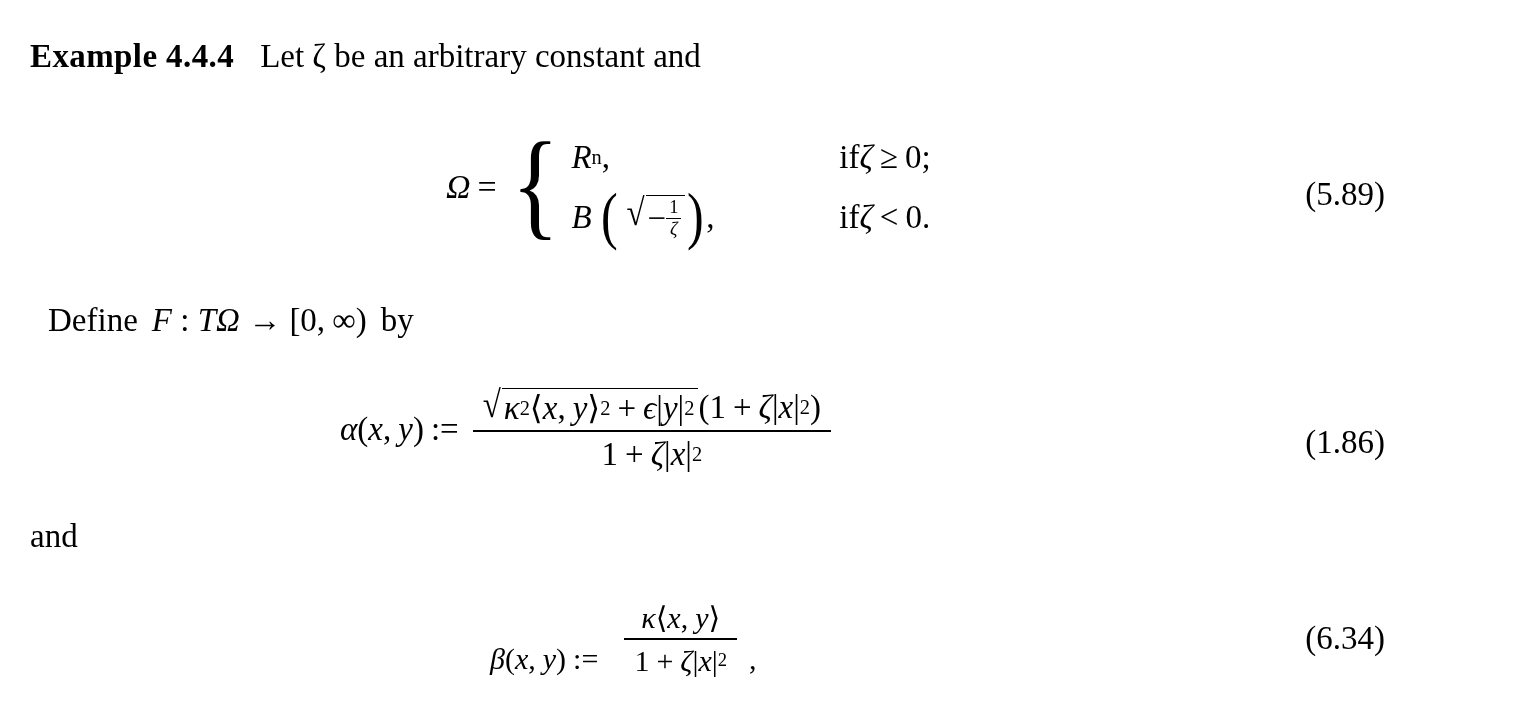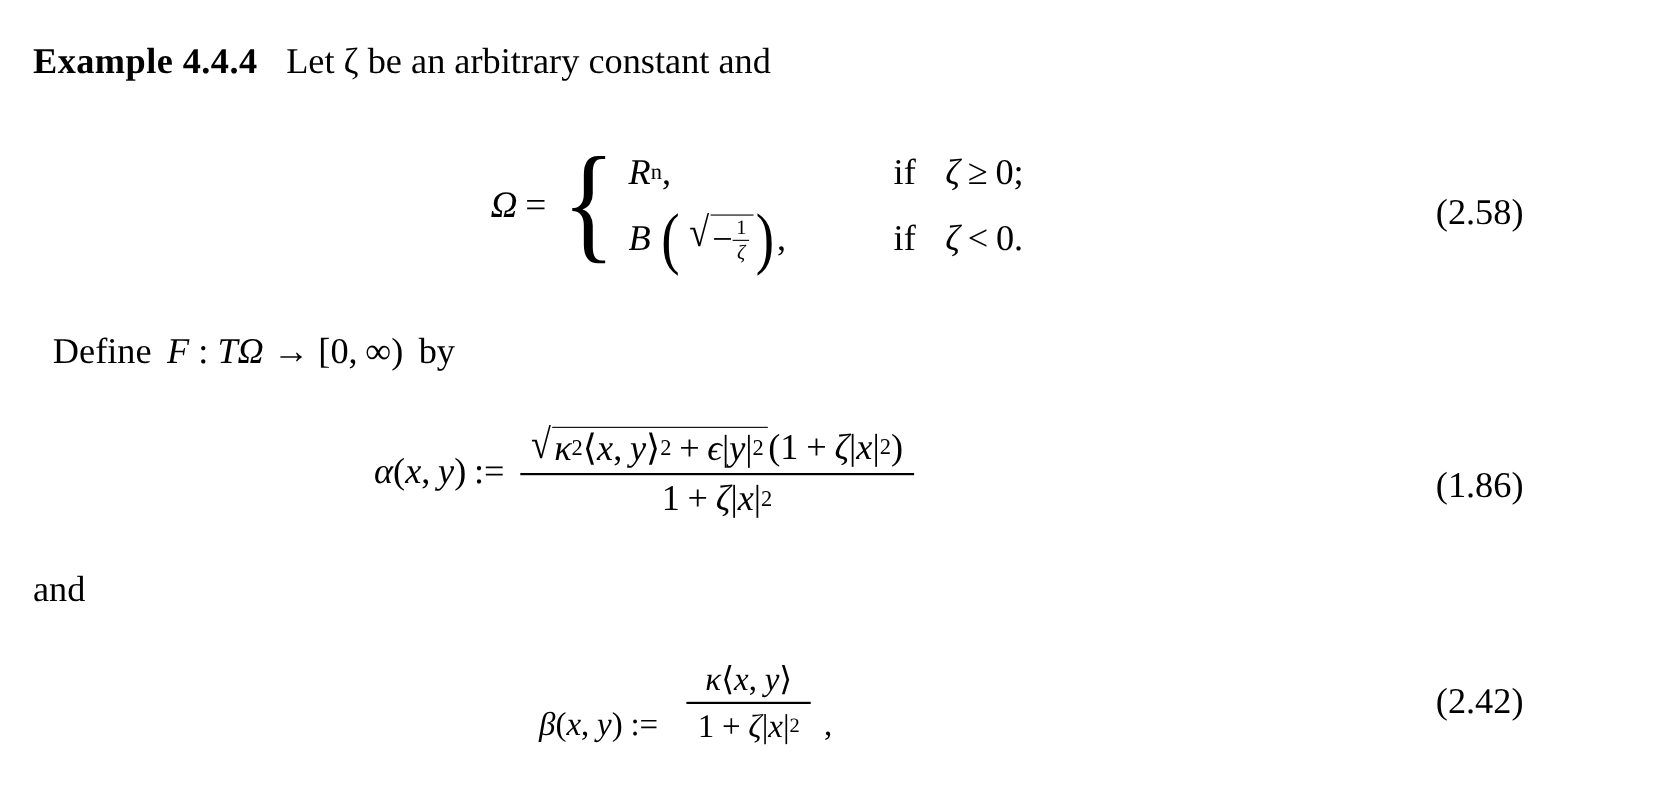--- a/index.html
+++ b/index.html
@@ -85,21 +85,21 @@
     align-items: center;
     height: 50px;
   }
   .case-val {
     width: 200px;
     display: flex;
     align-items: center;
   }
   .case-if {
     width: 74px;
-    text-align: center;
+    text-align: right;
     padding-left: 14px;
     font-style: normal;
   }
   .case-cond { font-style: normal; }
 
   
   .frac {
     display: inline-flex;
     flex-direction: column;
     align-items: center;
@@ -266,21 +266,21 @@
             <span class="mo">,</span>
         </span>
         <span class="case-if">if</span>
         <span class="case-cond">
           <span class="mi">ζ</span><span class="sp"></span><span class="mo">&lt;</span><span class="sp"></span><span class="mn">0.</span>
         </span>
       </span>
 
     </span>
   </div>
-  <div class="tag tag-415">(2.58)</div>
+  <div class="tag tag-415">(5.89)</div>
 
   <div class="line-define">
     <span>Define</span><span class="sp-wide"></span><span class="math"><span class="mi">F</span> <span class="mo">:</span> <span class="mi">T</span><span class="mi">Ω</span> <span class="mo">→</span> <span class="mn">[0,</span><span class="sp"></span><span class="mn">∞)</span></span><span class="sp-wide"></span><span>by</span>
   </div>
 
   <div class="eq416">
     <span class="lhs math">
       <span class="mi">α</span><span class="mo">(</span><span class="mi">x</span><span class="mo">,</span><span class="sp"></span><span class="mi">y</span><span class="mo">)</span><span class="sp"></span><span class="mo">:=</span>
     </span>
     <span class="bigfrac">
@@ -359,15 +359,15 @@
           <span class="sp"></span>
           <span class="mi">ζ</span>
           <span class="abs">|</span>
           <span class="mi">x</span>
           <span class="abs">|</span>
           <sup class="expn">2</sup>
       </span>
     </span>
     <span class="mo">,</span>
   </div>
-  <div class="tag tag-417">(2.42)</div>
+  <div class="tag tag-417">(6.34)</div>
 
 </div>
 
 </body></html>

